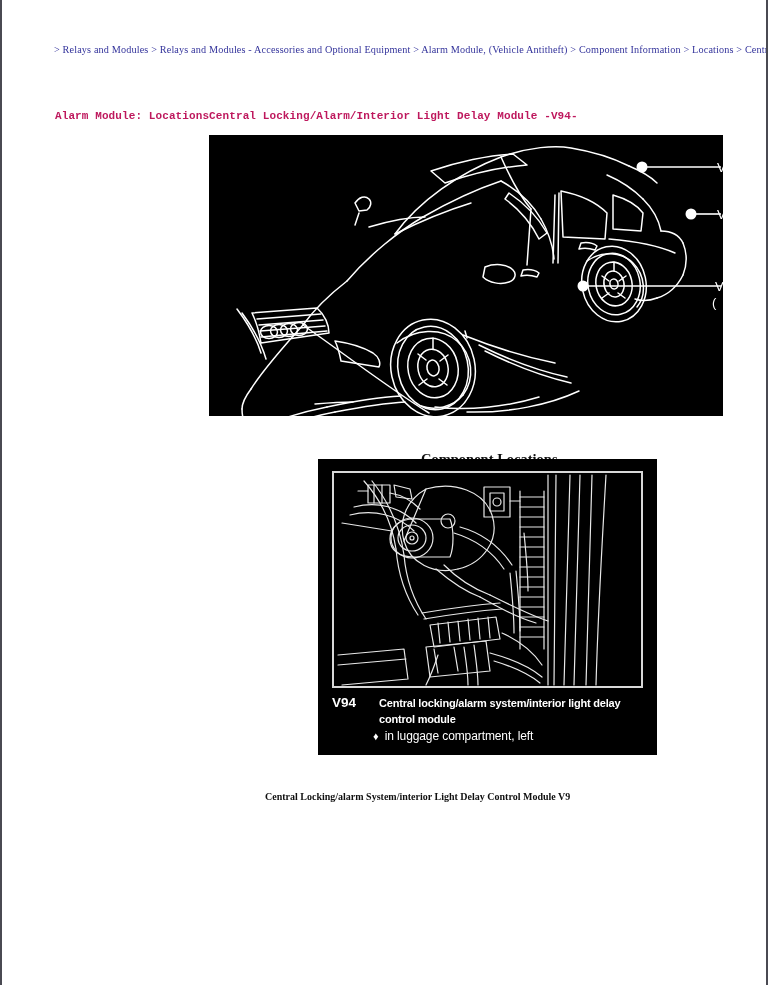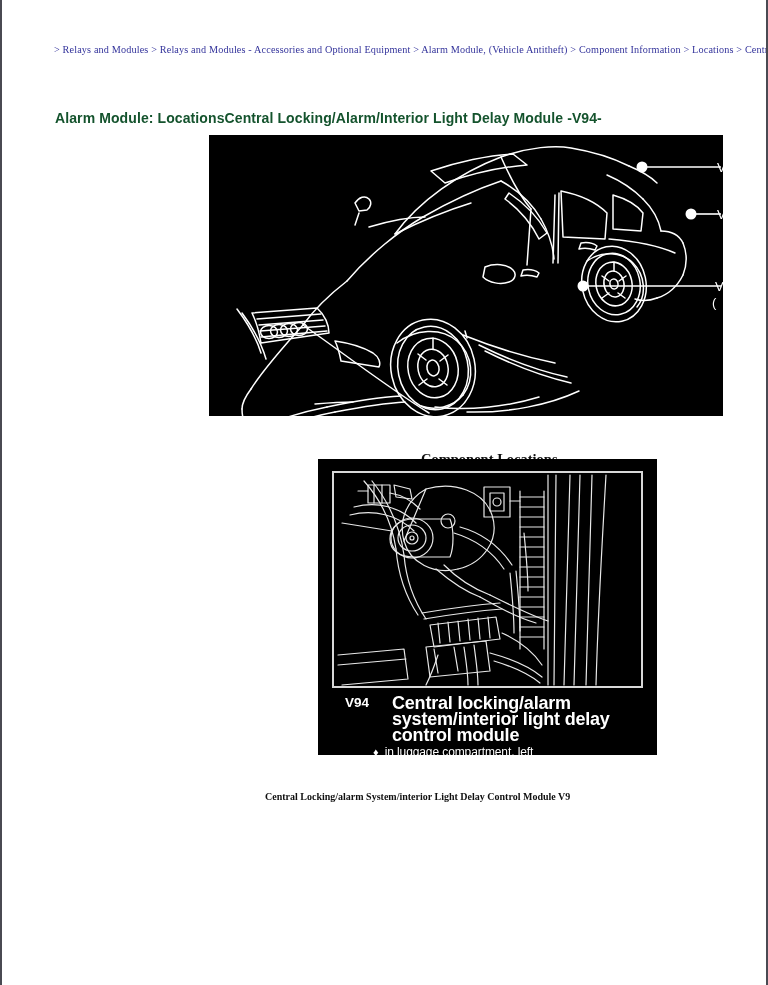--- a/index.html
+++ b/index.html
@@ -35,24 +35,24 @@
     font-size: 10.2px;
     line-height: 14px;
     color: #33339b;
     letter-spacing: 0.15px;
   }
   .page-title {
     position: absolute;
     left: 53px;
     top: 110px;
     white-space: nowrap;
-    font-family: Liberation Sans, sans-serif;
-    font-weight: bold;
-    font-size: 14px;
-    color: #14532d;
+    font-family: Liberation Mono, monospace;
+    font-weight: bold;
+    font-size: 11px;
+    color: #be185d;
     letter-spacing: 0.1px;
   }
   
   .fig-vehicle {
     position: absolute;
     left: 207px;
     top: 135px;
     width: 514px;
     height: 281px;
     background: #000000;
@@ -98,32 +98,32 @@
     position: absolute;
     left: 0;
     top: 236px;
     width: 339px;
     color: #ffffff;
     font-family: "Liberation Sans", sans-serif;
   }
   .lc-row {
     display: flex;
     align-items: flex-start;
-    padding-left: 27px;
+    padding-left: 14px;
   }
   .lc-code {
     font-weight: bold;
     font-size: 13.5px;
     line-height: 16px;
     width: 47px;
     flex: 0 0 47px;
   }
   .lc-desc {
     font-weight: bold;
-    font-size: 18px;
+    font-size: 11px;
     line-height: 16px;
     letter-spacing: -0.2px;
   }
   .lc-bullet-row {
     display: flex;
     align-items: flex-start;
     padding-left: 55px;
     margin-top: 2px;
   }
   .lc-bullet {

